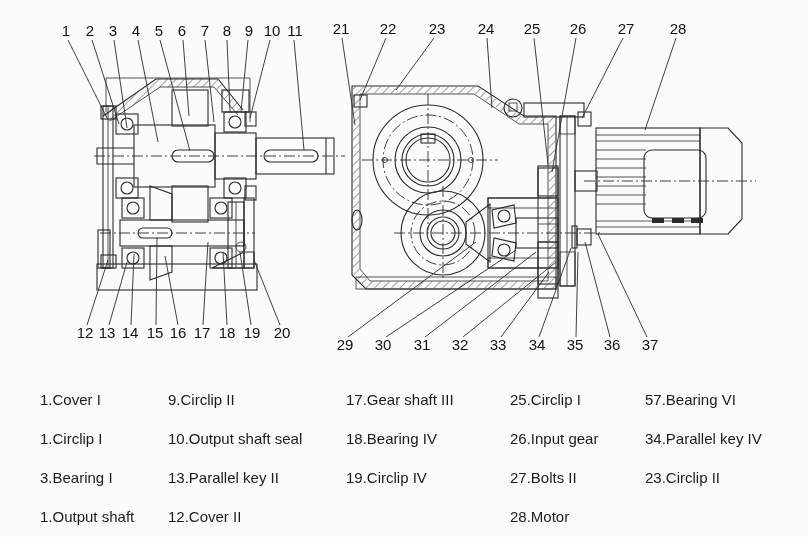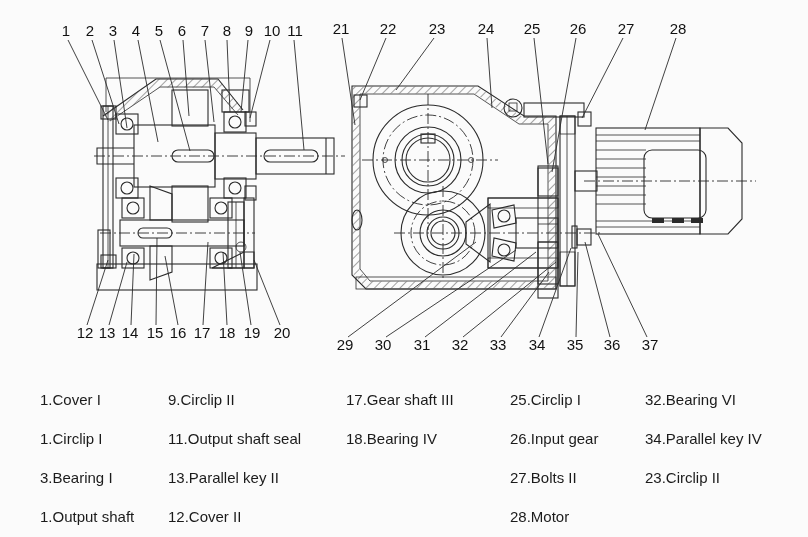--- a/index.html
+++ b/index.html
@@ -288,45 +288,46 @@
     <div class="leg-item">1.Circlip I</div>
     <div class="leg-item">3.Bearing I</div>
     <div class="leg-item">1.Output shaft</div>
     
     
     
     
   </div>
   <div class="leg-col c1">
     <div class="leg-item">9.Circlip II</div>
-    <div class="leg-item">11.Output shaft seal</div>
+    <div class="leg-item">10.Output shaft seal</div>
     <div class="leg-item">13.Parallel key II</div>
     <div class="leg-item">12.Cover II</div>
     
     
     
     
   </div>
   <div class="leg-col c2">
     <div class="leg-item">17.Gear shaft III</div>
     <div class="leg-item">18.Bearing IV</div>
+    <div class="leg-item">19.Circlip IV</div>
     
     
     
     
   </div>
   <div class="leg-col c3">
     <div class="leg-item">25.Circlip I</div>
     <div class="leg-item">26.Input gear</div>
     <div class="leg-item">27.Bolts II</div>
     <div class="leg-item">28.Motor</div>
     
     
     
   </div>
   <div class="leg-col c4">
-    <div class="leg-item">32.Bearing VI</div>
+    <div class="leg-item">57.Bearing VI</div>
     <div class="leg-item">34.Parallel key IV</div>
     <div class="leg-item">23.Circlip II</div>
     
     
   </div>
 </div>
 
 </body></html>

